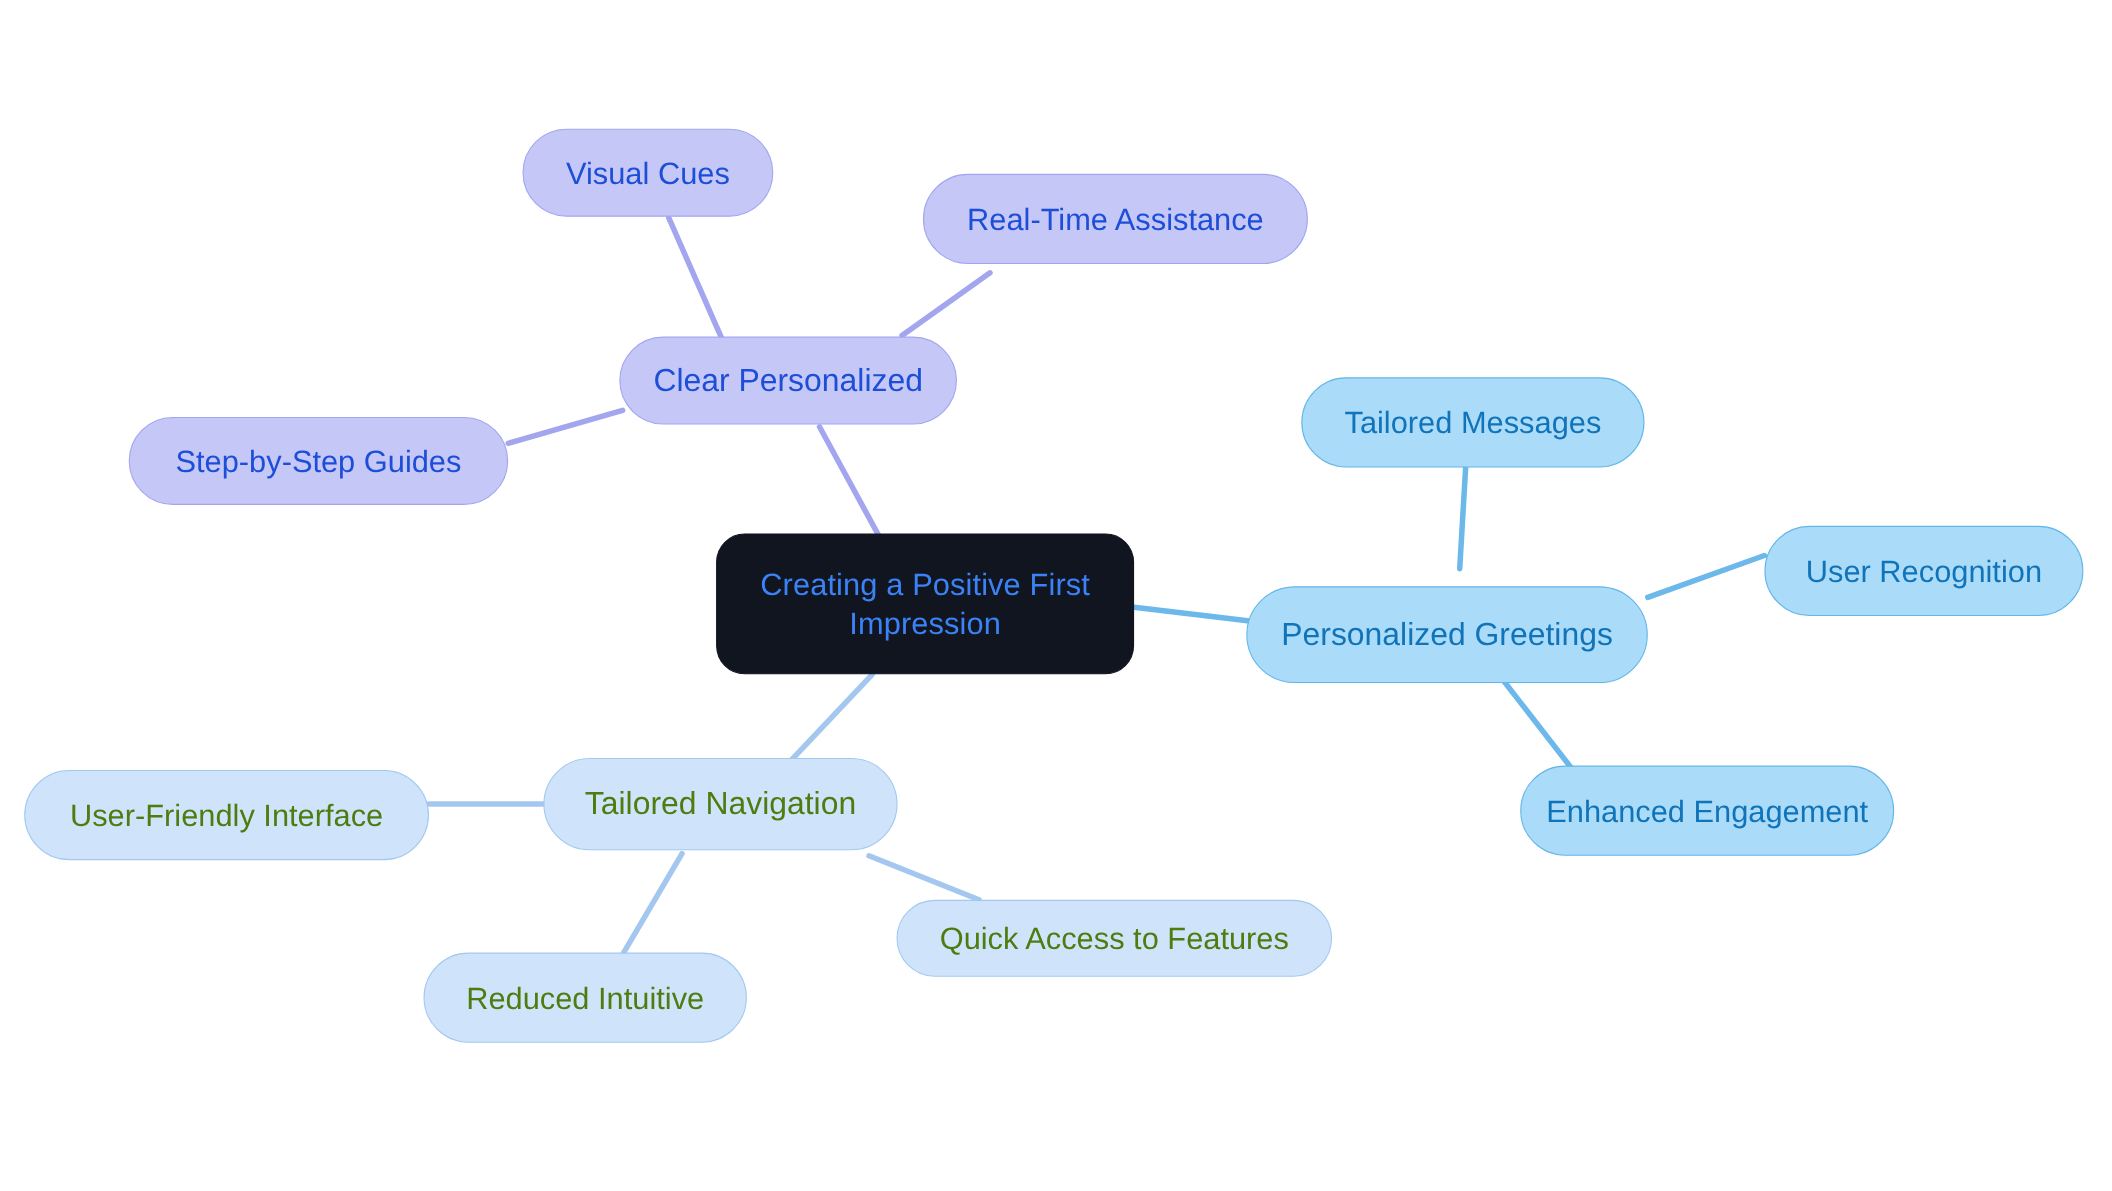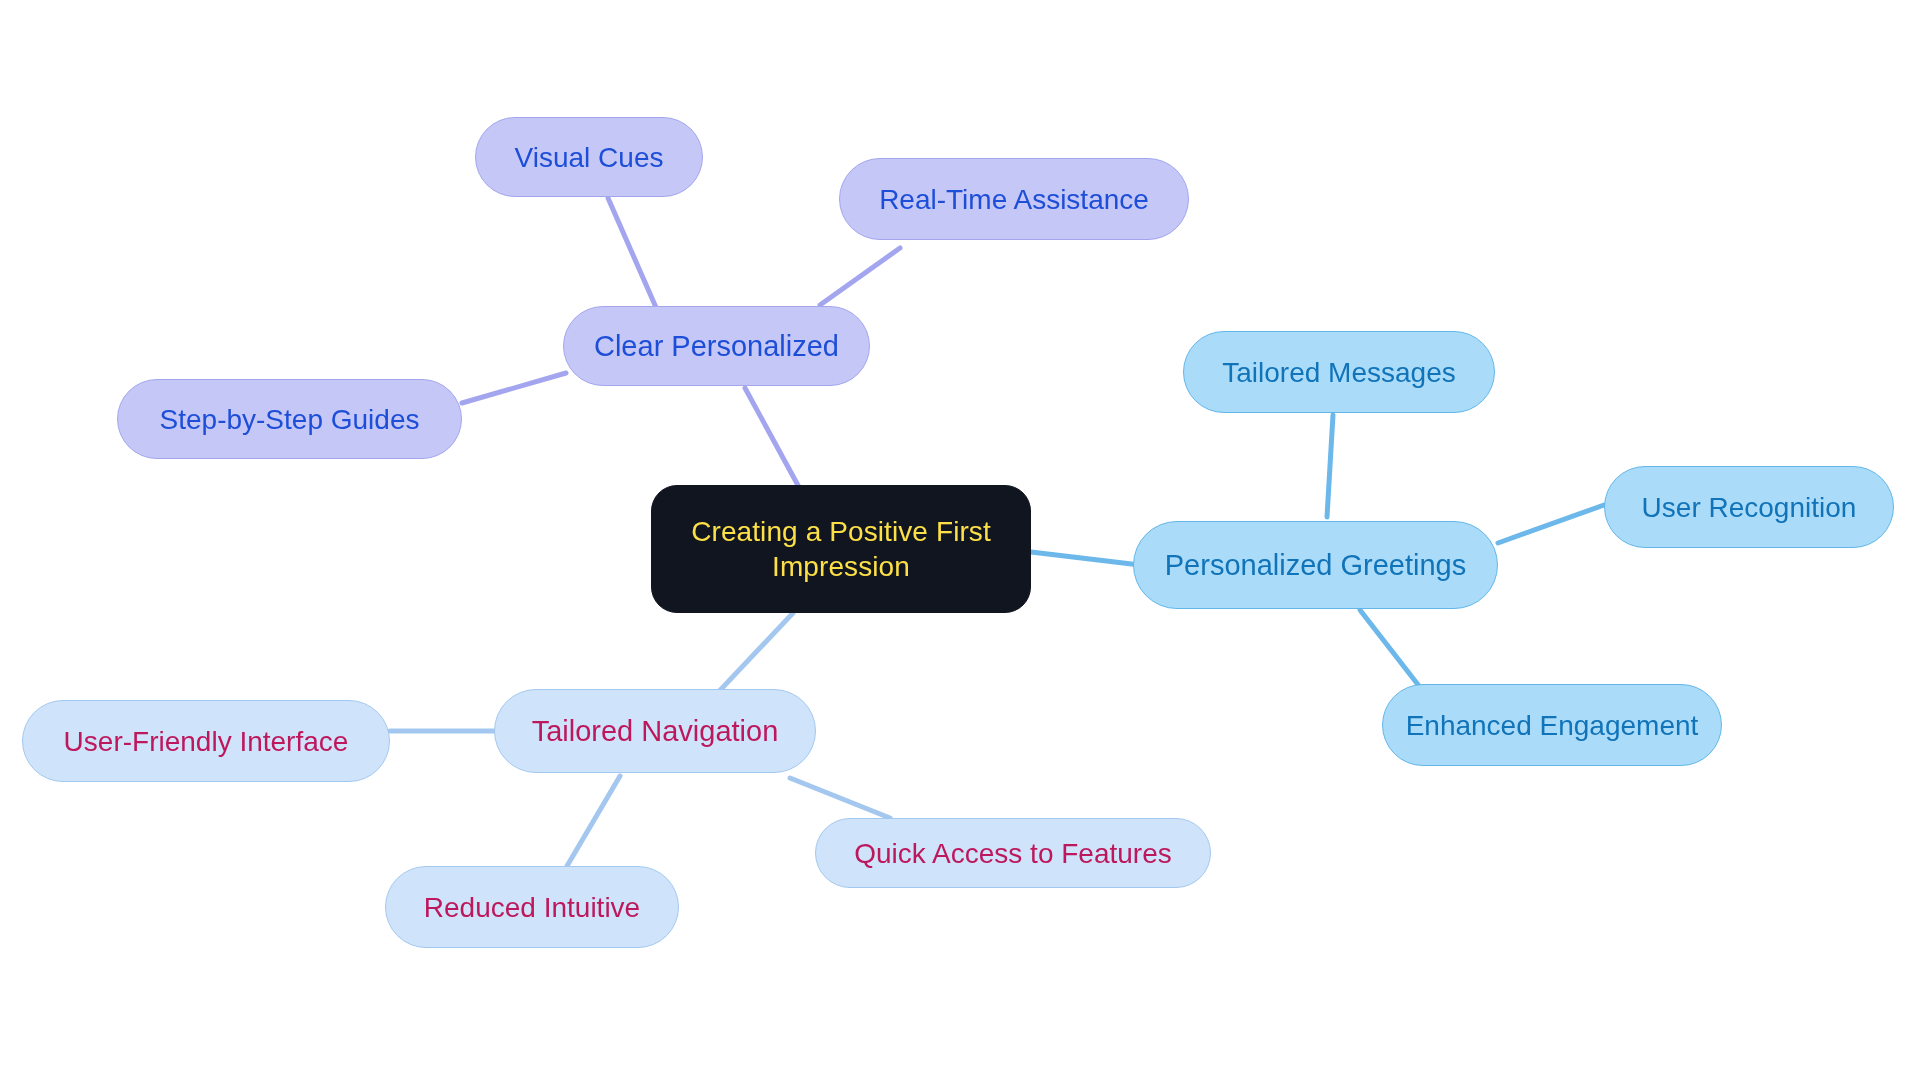--- a/index.html
+++ b/index.html
@@ -37,45 +37,46 @@
     border-radius: 999px;
     border-style: solid;
     border-width: 1.5px;
     line-height: 1.25;
     white-space: pre-line;
     padding: 0 14px;
   }
   .node-root {
     background: #10151f;
     border-color: #10151f;
-    color: #fde047;
+    color: #3b82f6;
     border-radius: 26px;
     font-size: 28px;
     letter-spacing: 0.1px;
   }
   .node-purple {
     background: #c5c7f7;
     border-color: #a3a6ef;
     color: #1d4ed8;
   }
   .node-purple-main { font-size: 29px; }
   .node-purple-leaf { font-size: 28px; }
 
   .node-blue {
     background: #aadcfa;
     border-color: #63b6e8;
     color: #1173b8;
+    margin-top: 12px;
   }
   .node-blue-main { font-size: 29px; }
   .node-blue-leaf { font-size: 28px; }
 
   .node-lightblue {
     background: #cfe4fb;
     border-color: #a3c8ef;
-    color: #be185d;
+    color: #4d7c0f;
   }
   .node-lightblue-main { font-size: 29px; }
   .node-lightblue-leaf { font-size: 28px; }
 </style>
 </head>
 <body>
 
 <div id="mindmap-canvas">
 
   <svg id="edge-layer" viewBox="0 0 1920 1083" width="1920" height="1083" xmlns="http://www.w3.org/2000/svg">

